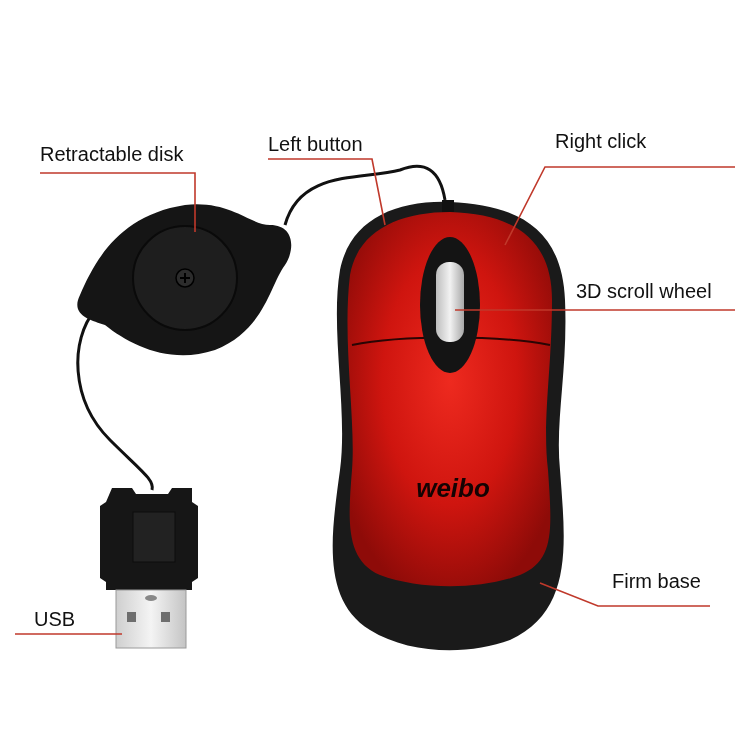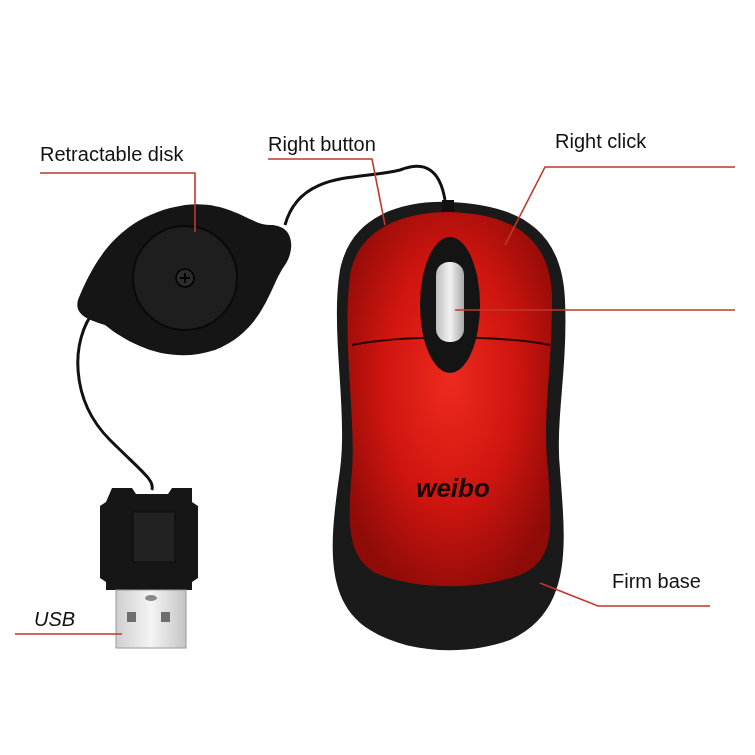--- a/index.html
+++ b/index.html
@@ -66,17 +66,18 @@
       <path d="M40 173 H 195 V 232"></path>
       <path d="M268 159 H 372 L 385 225"></path>
       <path d="M735 167 H 545 L 505 245"></path>
       <path d="M455 310 H 735"></path>
       <path d="M540 583 L 598 606 H 710"></path>
       <path d="M15 634 H 122"></path>
     </g>
   </svg>
 
   <div class="label" style="left:40px; top:144px;">Retractable disk</div>
-  <div class="label" style="left:268px; top:134px;">Right button</div>
+  <div class="label" style="left:268px; top:134px;">Left button</div>
   <div class="label" style="left:555px; top:131px;">Right click</div>
+  <div class="label" style="left:576px; top:281px;">3D scroll wheel</div>
   <div class="label" style="left:612px; top:571px;">Firm base</div>
-  <div class="label" style="left:34px; top:609px;font-style:italic;">USB</div>
+  <div class="label" style="left:34px; top:609px;">USB</div>
 </div>
 
 </body></html>

